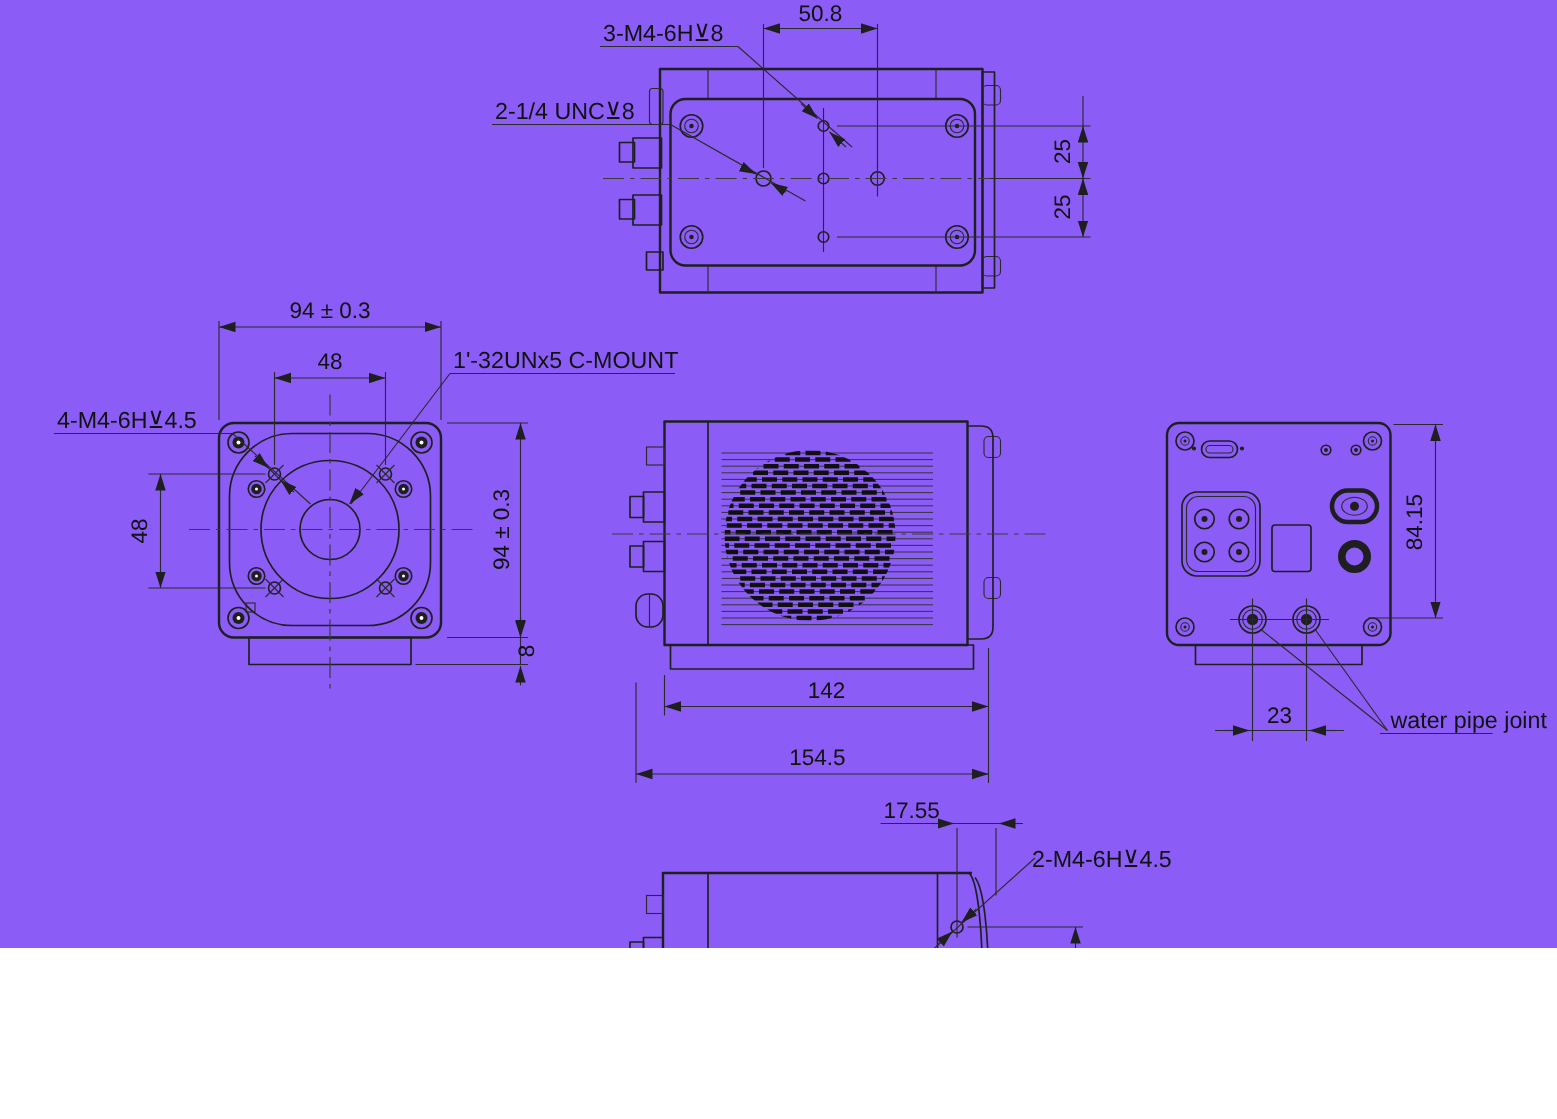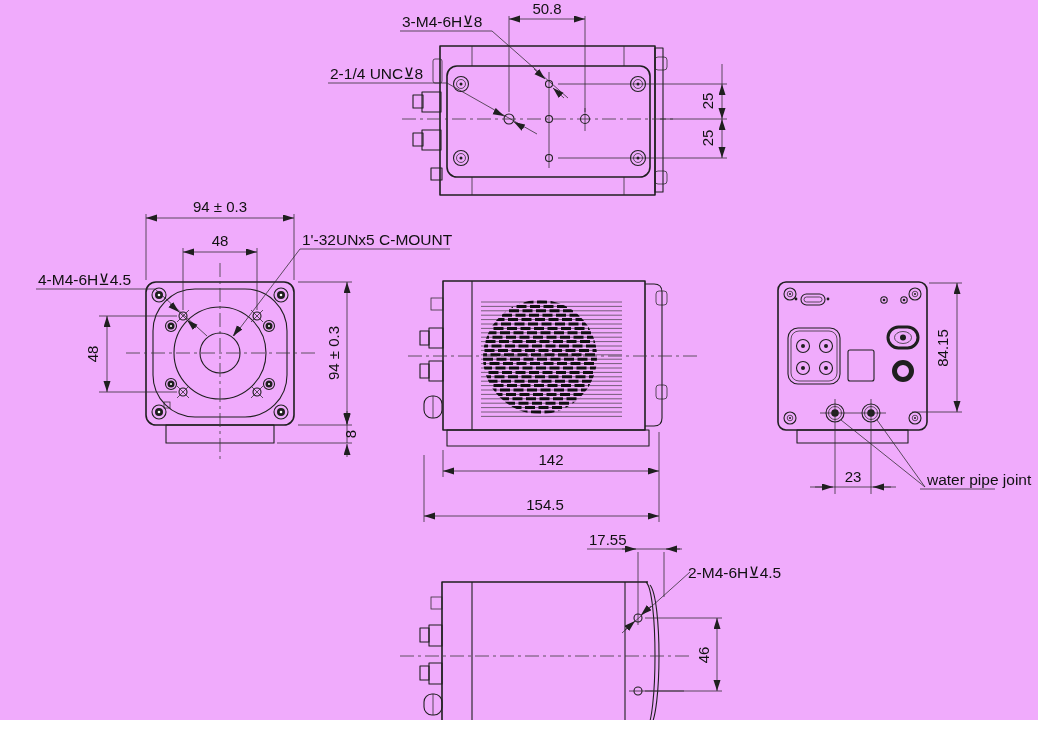--- a/index.html
+++ b/index.html
@@ -1,16 +1,16 @@
 <!DOCTYPE html>
 <html><head>
 <meta charset="utf-8">
 <style>
   html,body{margin:0;padding:0;background:#ffffff;}
-  .stage{width:1038px;height:720px;position:relative;background:#f0abfc;overflow:hidden;}
+  .stage{width:1038px;height:632px;position:relative;background:#8b5cf6;overflow:hidden;}
   svg{display:block;}
   .k{stroke:#1f1f1f;fill:none;stroke-width:1.6;stroke-linejoin:round;}
   .m{stroke:#1f1f1f;fill:none;stroke-width:1.1;stroke-linejoin:round;}
   .n{stroke:#2a2a2a;fill:none;stroke-width:0.75;}
   .cl{stroke:#3a3a3a;fill:none;stroke-width:0.8;stroke-dasharray:14 4 3 4;}
   .f{fill:#1f1f1f;stroke:none;}
   .w{fill:#ffffff;stroke:none;}
   .vent{stroke:#333;stroke-width:0.65;}
   .slat{stroke:#101010;stroke-width:3;stroke-dasharray:10 3.5;}
   text{font-family:"Liberation Sans","DejaVu Sans",sans-serif;fill:#111;}

